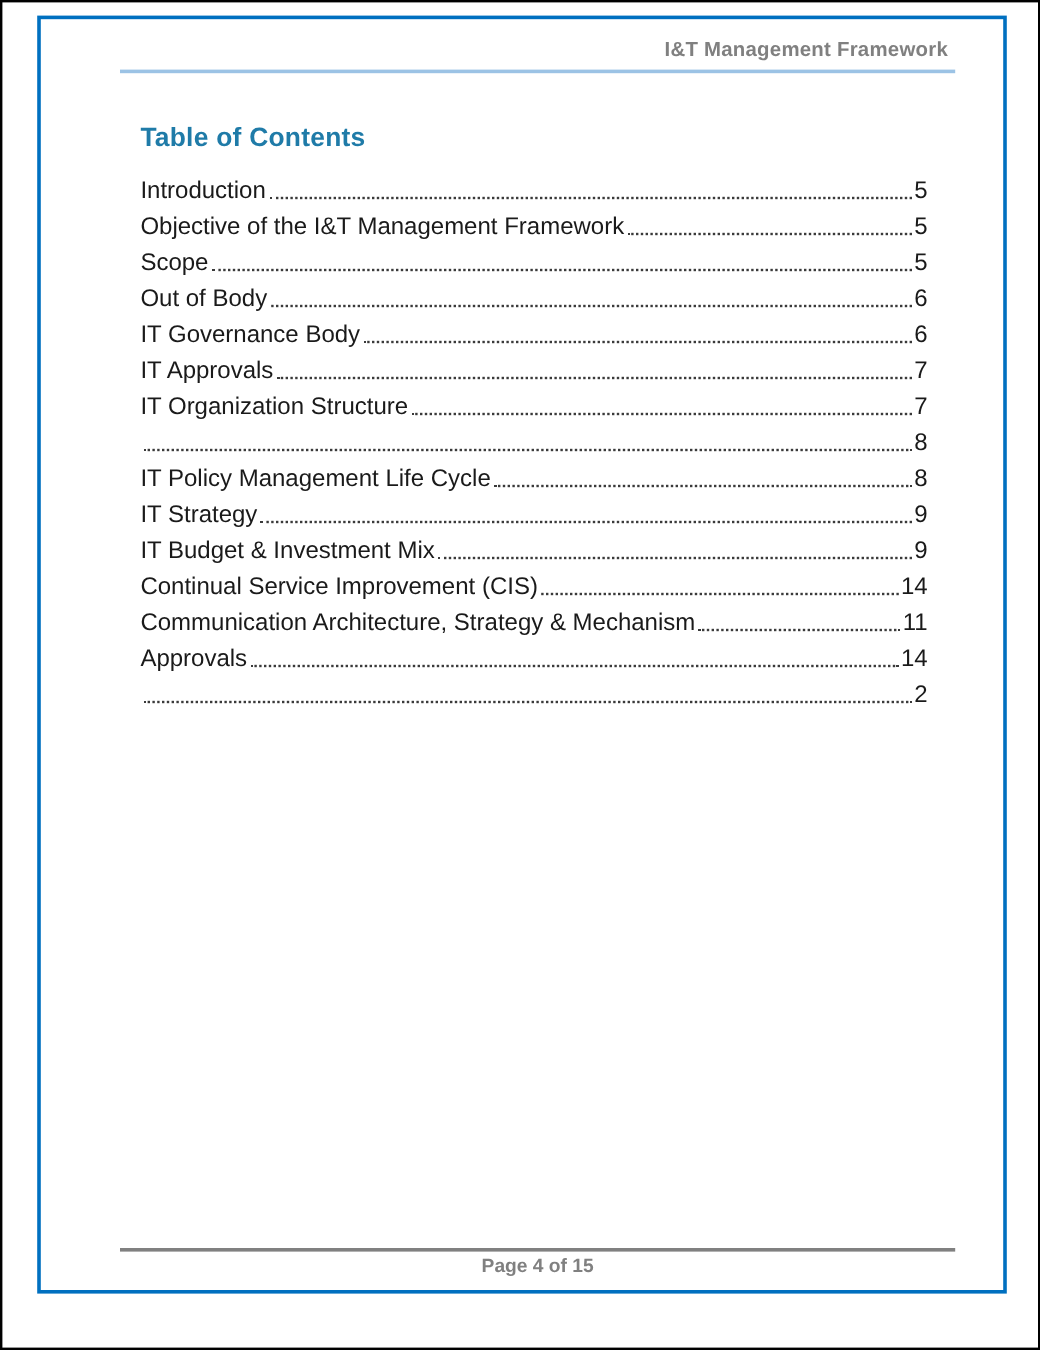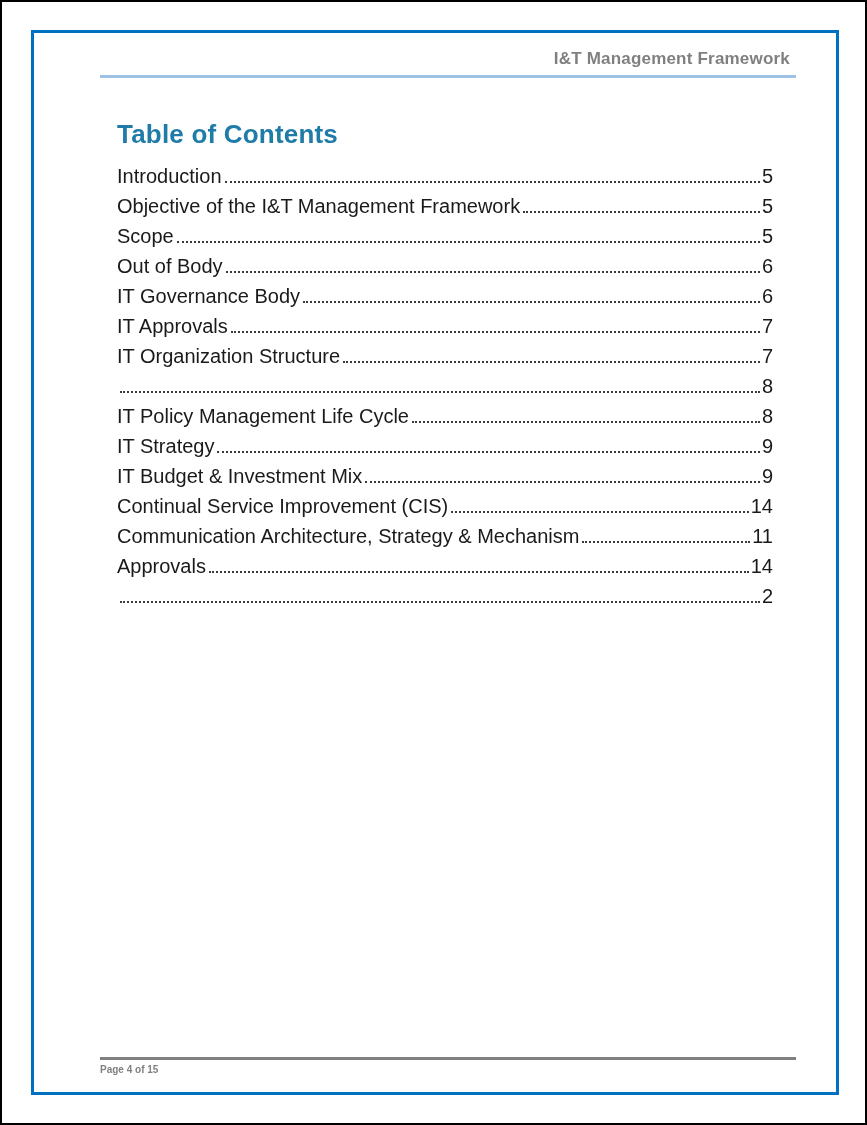--- a/index.html
+++ b/index.html
@@ -14,21 +14,21 @@
     width: 867px;
     height: 1125px;
     background: #ffffff;
     border: 2px solid #000000;
     overflow: hidden;
   }
   .inner-frame {
     position: absolute;
     box-sizing: border-box;
     left: 29px;
-    top: 28px;
+    top: 11px;
     width: 808px;
     height: 1065px;
     border: 3px solid var(--page-border, #0070C0);
     background: #ffffff;
   }
   .header-title {
     position: absolute;
     top: 16px;
     right: 46px;
     left: 66px;
@@ -44,21 +44,21 @@
     left: 66px;
     top: 42px;
     width: 696px;
     height: 3px;
     background: var(--header-rule, #9CC3E5);
   }
   .toc-heading {
     position: absolute;
     left: 83px;
     top: 86px;
-    font-size: 26px;
+    font-size: 22px;
     font-weight: bold;
     color: var(--heading, #1F7BA8);
     letter-spacing: 0.2px;
   }
   .toc-list {
     position: absolute;
     left: 83px;
     top: 128px;
     width: 656px;
   }
@@ -91,22 +91,22 @@
     top: 1024px;
     width: 696px;
     height: 3px;
     background: var(--footer-rule, #808080);
   }
   .footer-text {
     position: absolute;
     left: 66px;
     top: 1031px;
     width: 696px;
-    text-align: left;
-    font-size: 10px;
+    text-align: center;
+    font-size: 16px;
     font-weight: bold;
     color: var(--footer-text, #808080);
   }
 </style>
 </head>
 <body>
 
 <div class="page">
   <div class="inner-frame">
 

